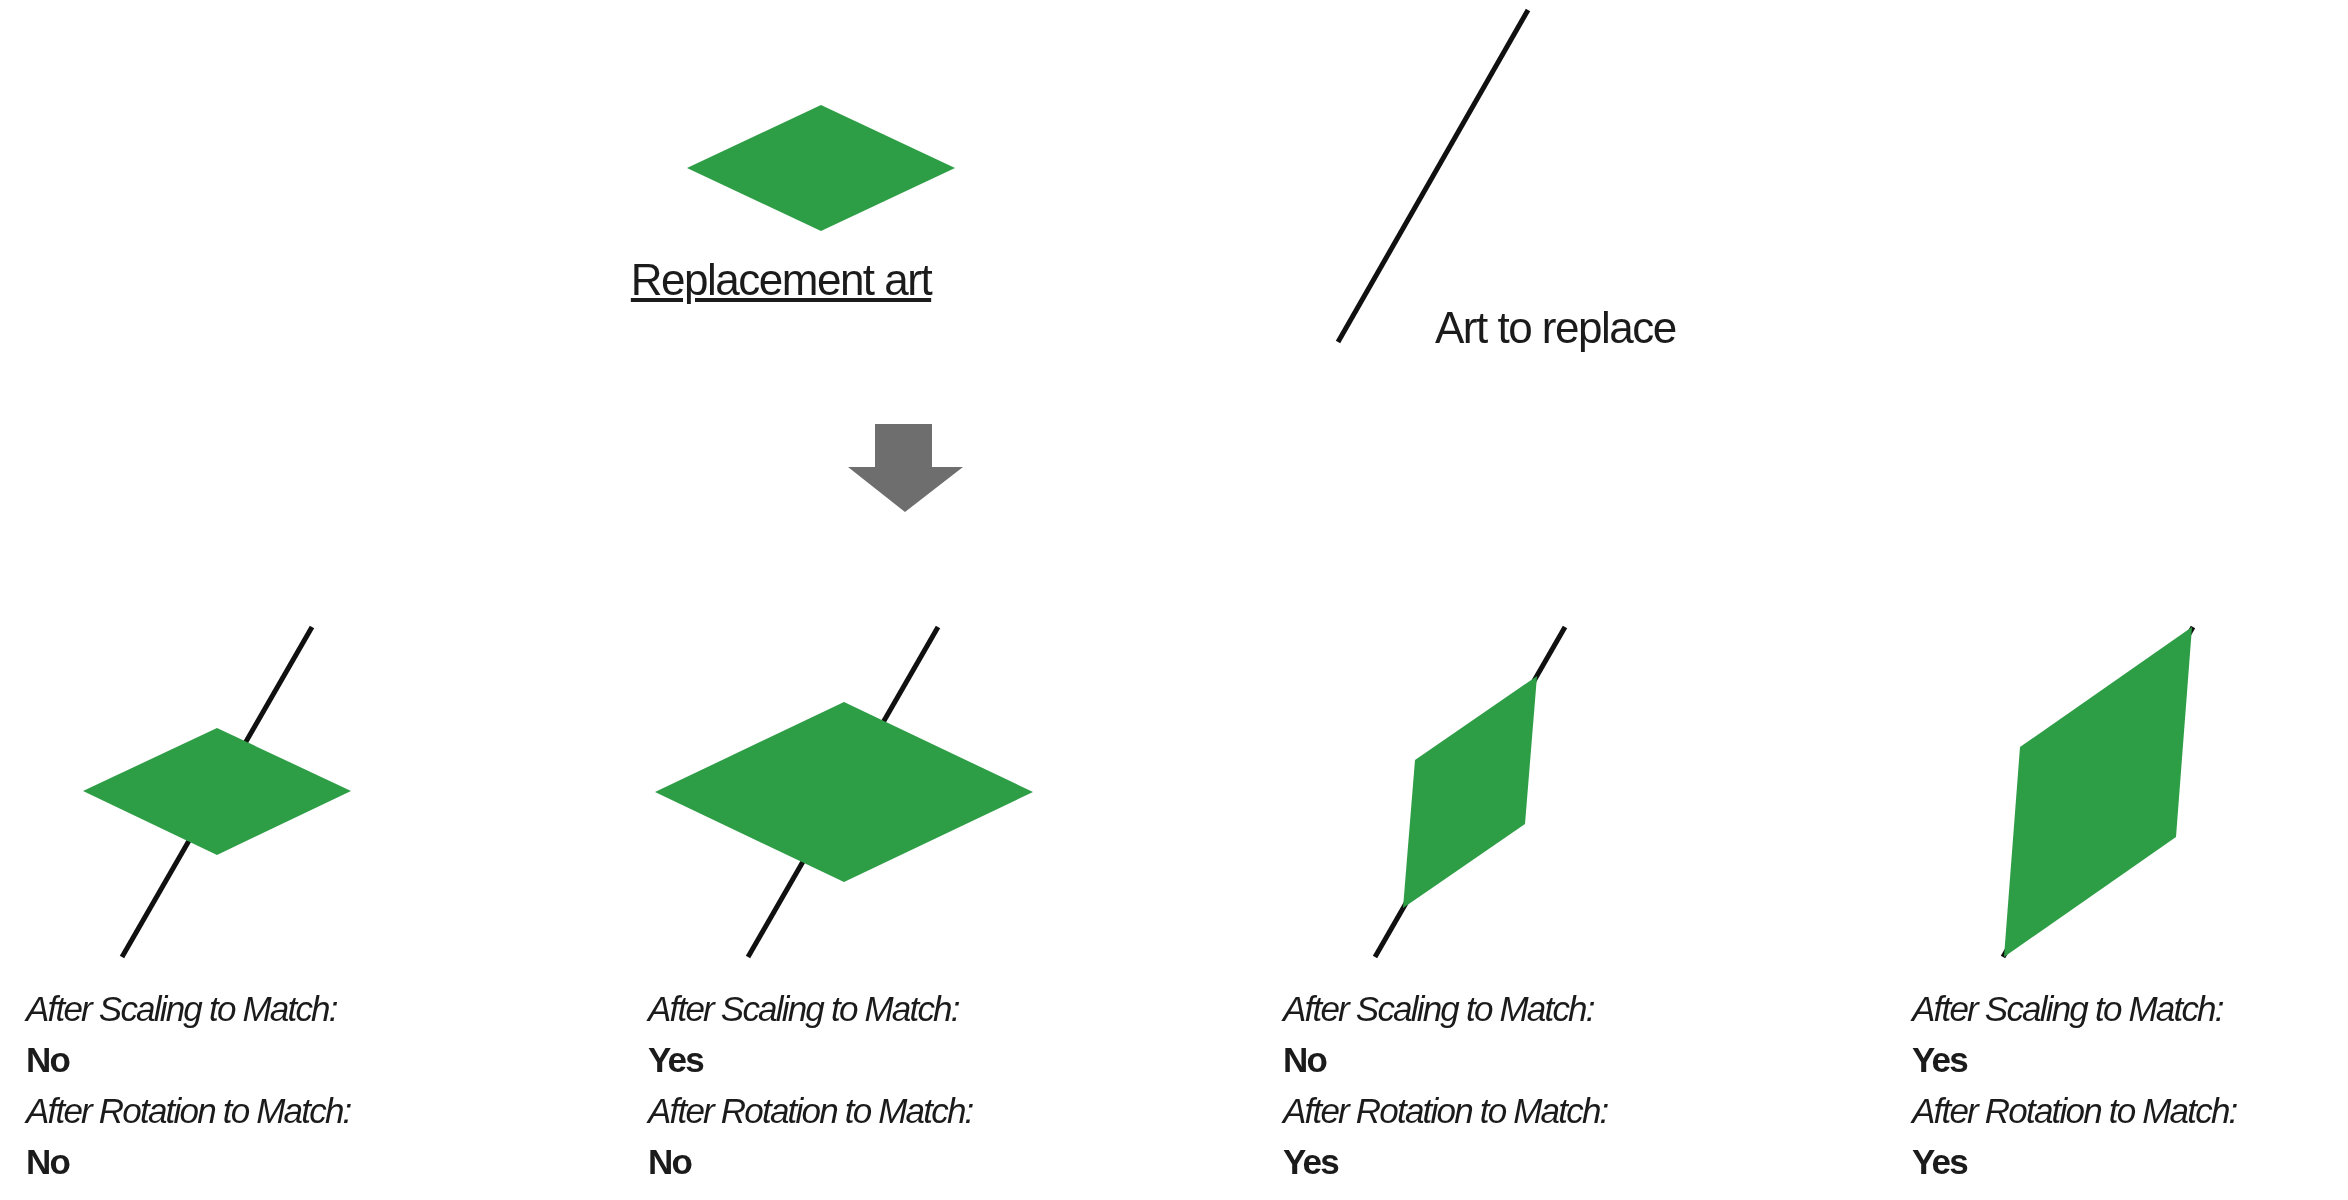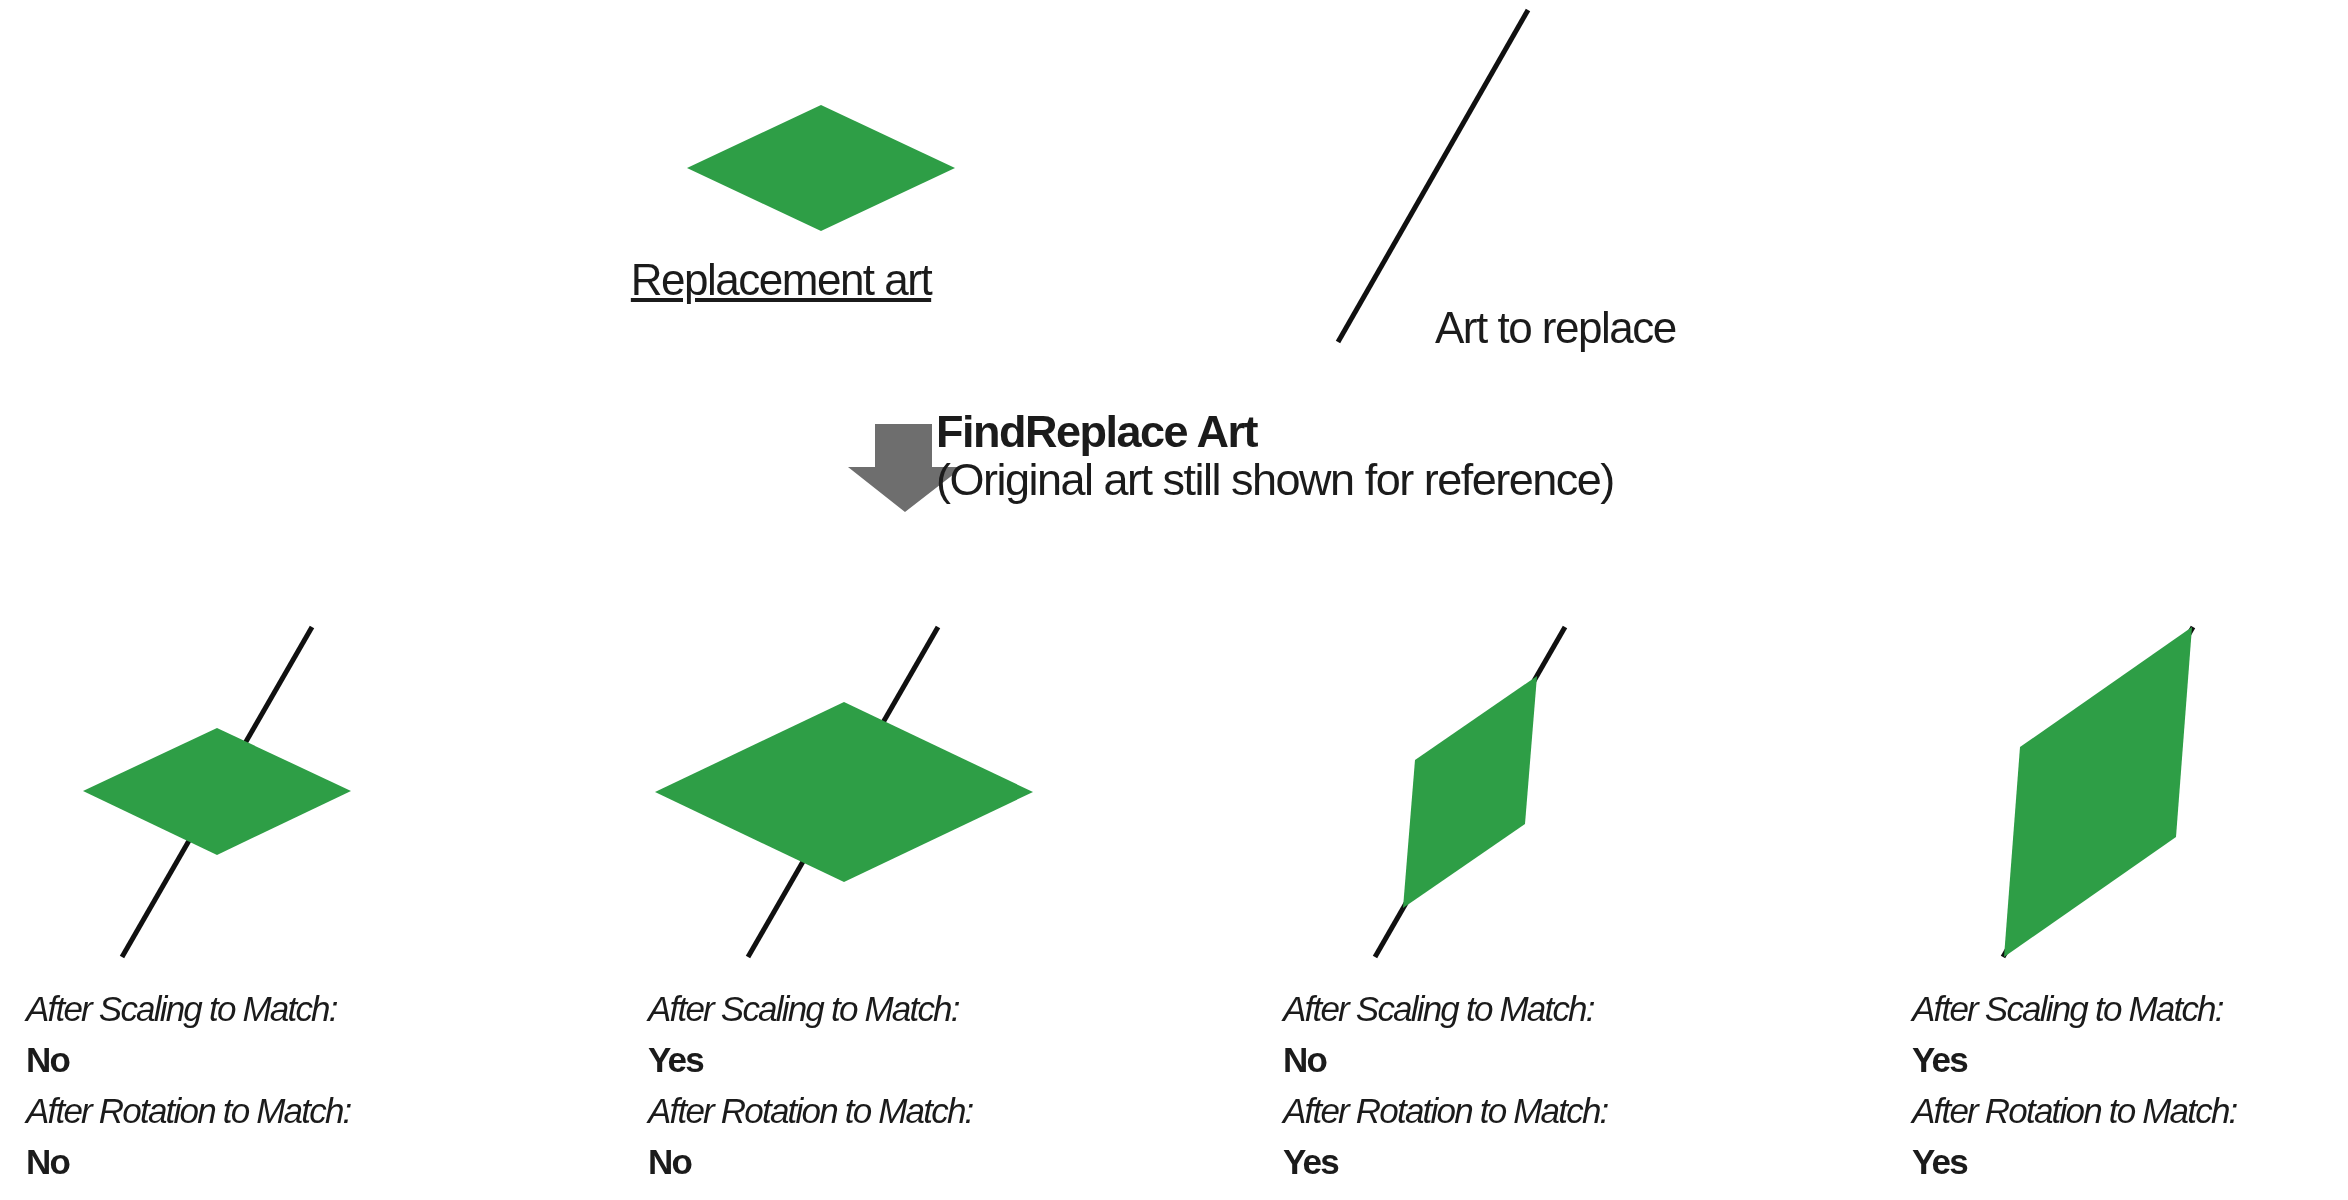--- a/index.html
+++ b/index.html
@@ -78,24 +78,20 @@
     <polygon class="green-shape" points="1415,760 1537,676 1525,824 1403,908"></polygon>
 
     <line class="black-line" x1="2193" y1="627" x2="2003" y2="957"></line>
     <polygon class="green-shape" points="2020,747 2192,627 2176,837 2004,957"></polygon>
   </svg>
 
   <div class="label centered" style="left:781px; top:256px;text-decoration:underline;">Replacement art</div>
 
   <div class="label" style="left:1435px; top:256px;margin-top:48px;">Art to replace</div>
 
-  <div class="op-block">
-    <div class="op-name">FindReplace Art</div>
-    <div class="op-note">(Original art still shown for reference)</div>
-  </div>
 
   <div class="result-text" style="left:26px;">
     <div class="crit">After Scaling to Match:</div>
     <div class="val">No</div>
     <div class="crit">After Rotation to Match:</div>
     <div class="val">No</div>
   </div>
 
   <div class="result-text" style="left:648px;">
     <div class="crit">After Scaling to Match:</div>

